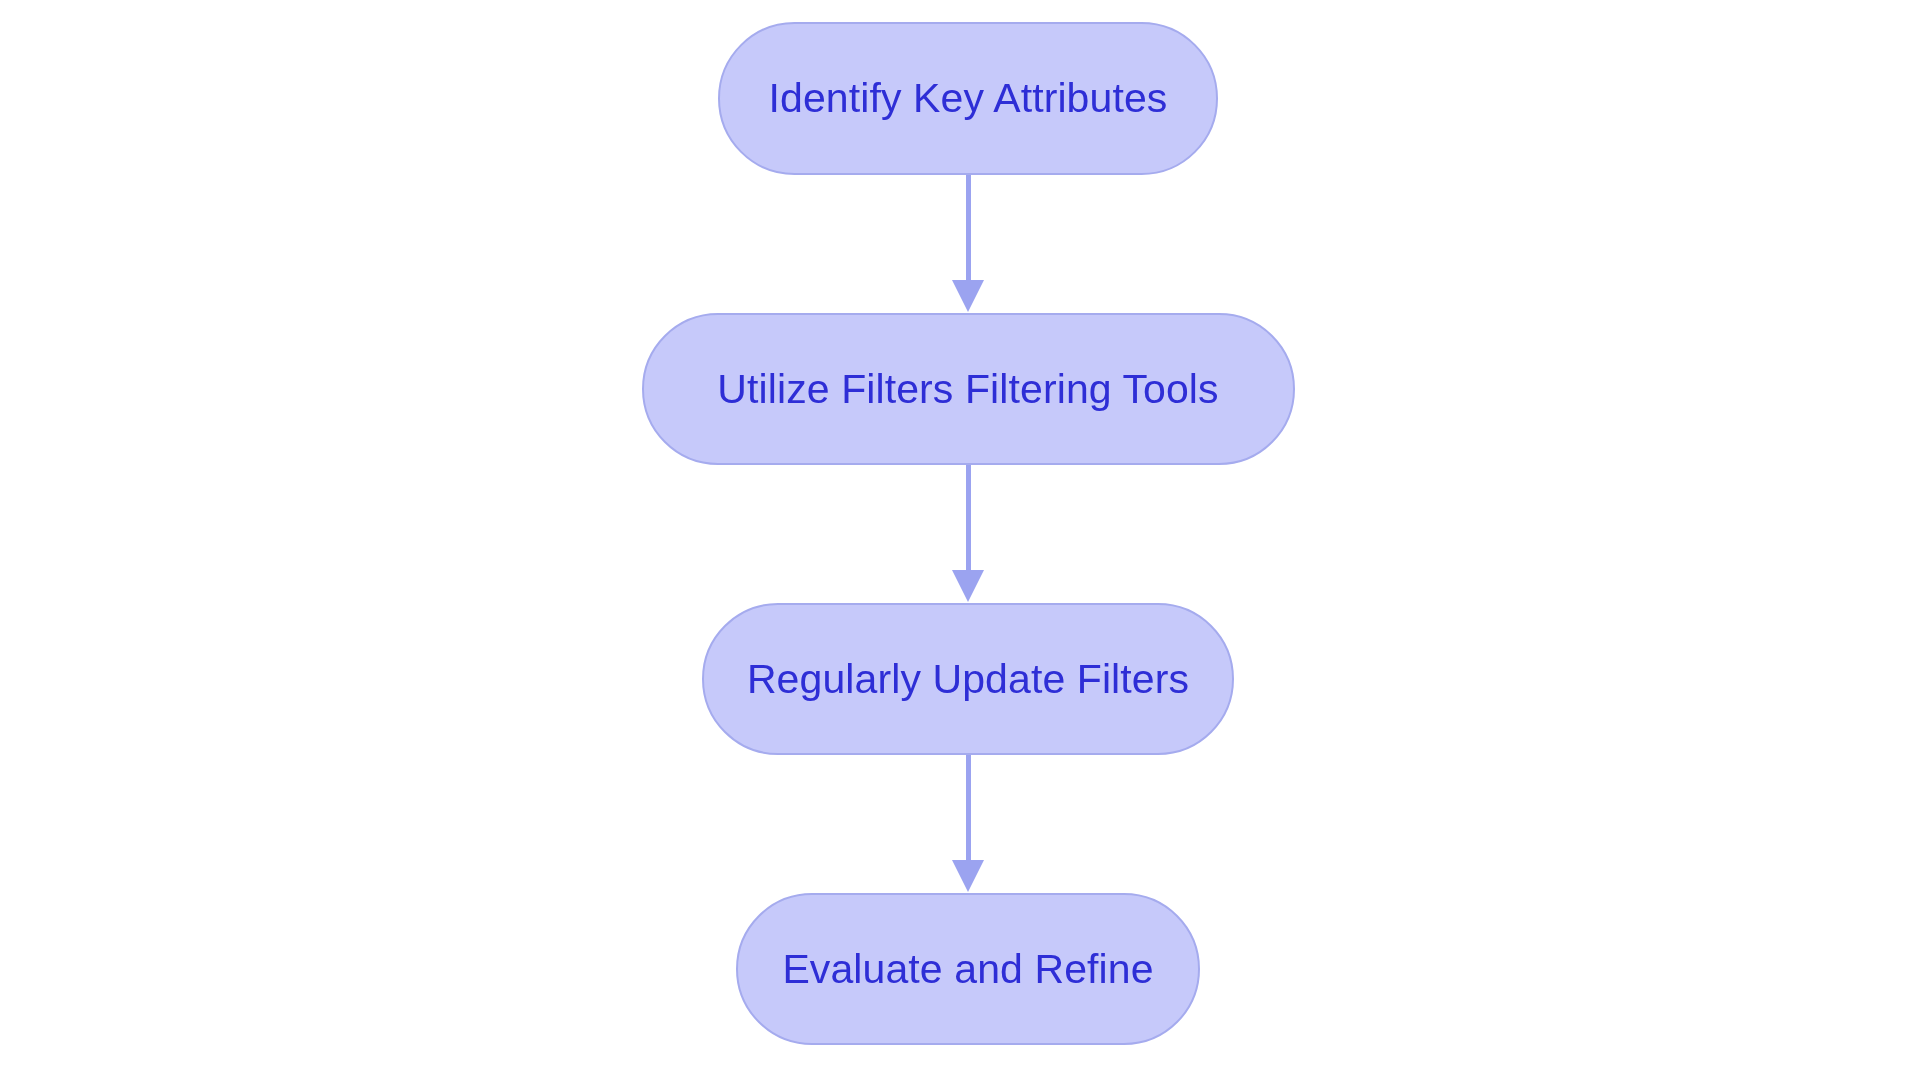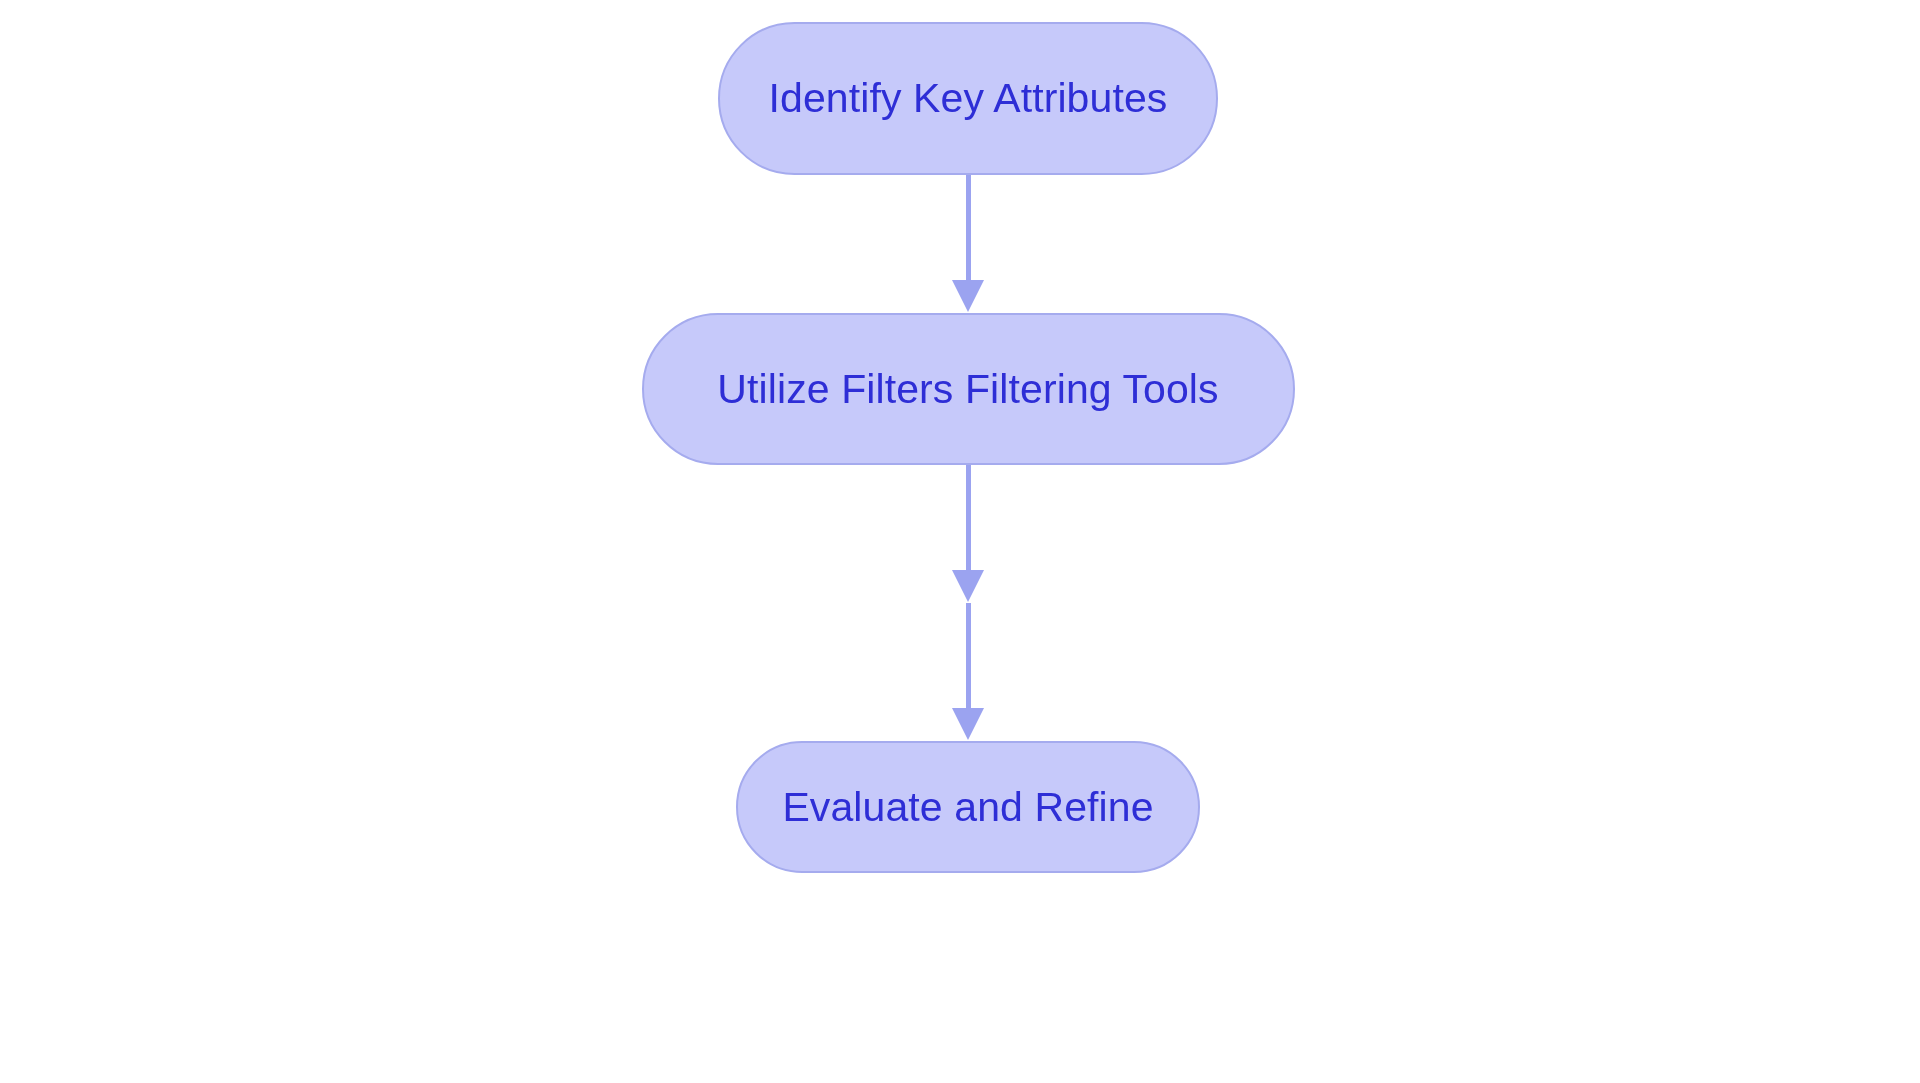--- a/index.html
+++ b/index.html
@@ -56,21 +56,21 @@
     color: #2e2ed6;
     font-size: 41px;
     line-height: 1;
     white-space: nowrap;
   }
 
   
   .node-1 { width: 500px; height: 153px; margin-top: 22px; }
   .node-2 { width: 653px; height: 152px; }
   .node-3 { width: 532px; height: 152px; }
-  .node-4 { width: 464px; height: 132px; }
+  .node-4 { width: 464px; height: 152px; }
 
   .connector {
     position: relative;
     width: 26px;
     height: 138px;
     display: flex;
     flex-direction: column;
     align-items: center;
     justify-content: flex-start;
   }
@@ -108,20 +108,23 @@
 
     <div class="node node-2">
       <span class="node-label">Utilize Filters Filtering Tools</span>
     </div>
 
     <div class="connector">
       <div class="connector-line"></div>
       <div class="connector-head"></div>
     </div>
 
+    <div class="node node-3">
+      <span class="node-label">Regularly Update Filters</span>
+    </div>
 
     <div class="connector">
       <div class="connector-line"></div>
       <div class="connector-head"></div>
     </div>
 
     <div class="node node-4">
       <span class="node-label">Evaluate and Refine</span>
     </div>
 

